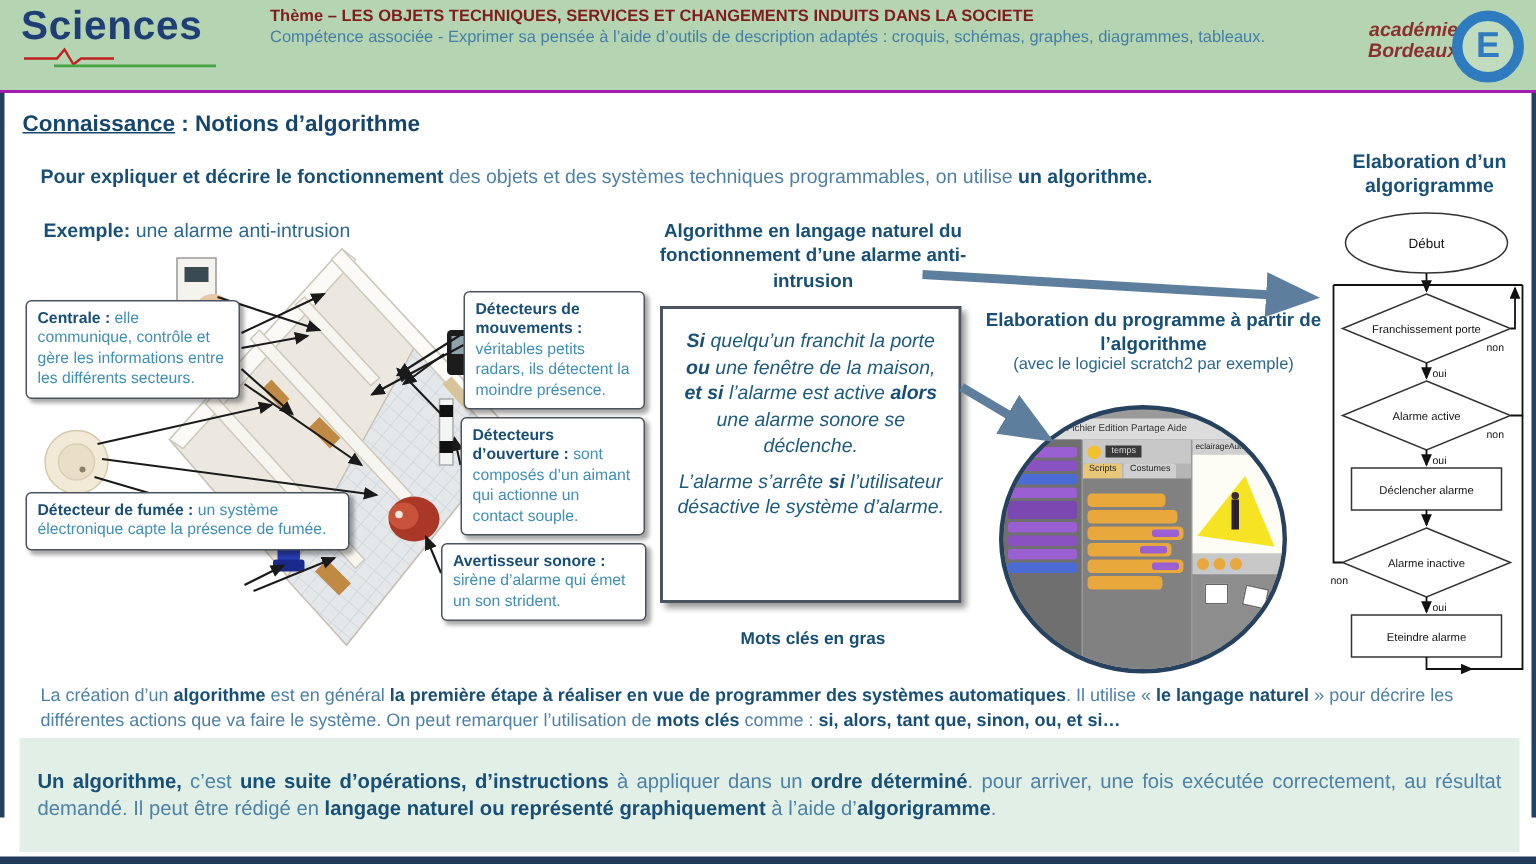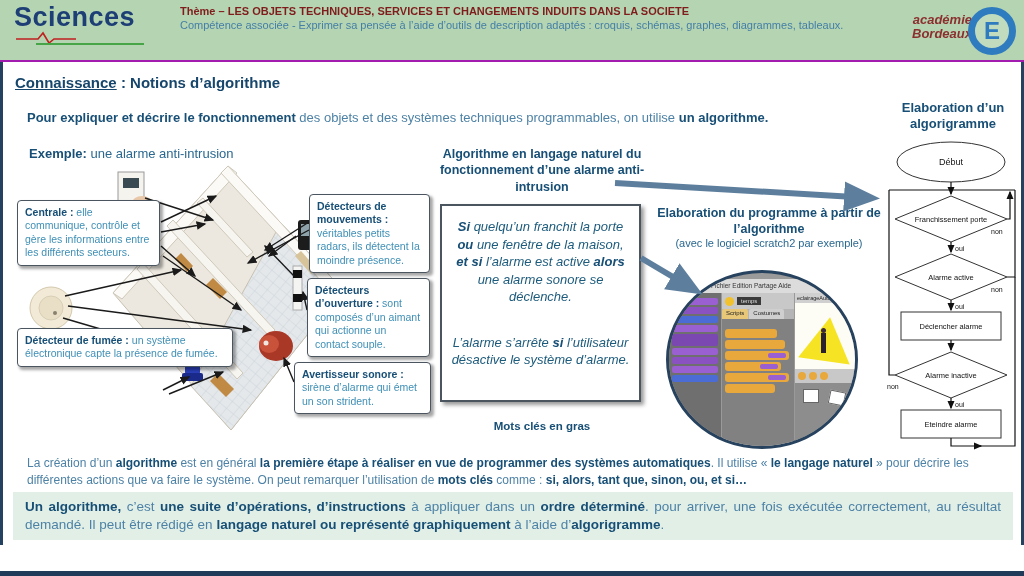--- a/index.html
+++ b/index.html
@@ -39,21 +39,21 @@
         box-shadow:2.5px 2.5px 3px rgba(0,0,0,.35); padding:5px 7px; font-size:10.5px;
         line-height:1.28; color:#3f8fb6; }
   .co-title { font-weight:700; color:#174f76; }
 
   
   .nat-head { position:absolute; left:420px; top:84px; width:238px; text-align:center;
               font-size:12.5px; font-weight:700; color:#174f76; line-height:1.3; }
   .nat-box { position:absolute; left:437px; top:142px; width:201px; height:198px; background:#fff;
              border:2px solid #4a5560; box-shadow:3px 3px 4px rgba(0,0,0,.4); padding:12px 8px;
              font-size:13px; font-style:italic; color:#1d5b7c; text-align:center; line-height:1.35; }
-  .nat-box p + p { margin-top:28px; }
+  .nat-box p + p { margin-top:6px; }
   .nat-box .b { color:#174f76; }
   .mots { position:absolute; left:420px; top:358px; width:238px; text-align:center;
           font-size:11.5px; font-weight:700; color:#174f76; }
 
   
   .prog-head { position:absolute; left:646px; top:144px; width:240px; text-align:center; line-height:1.25; }
   .prog-head .t { font-size:12.5px; font-weight:700; color:#174f76; }
   .prog-head .s { font-size:11px; color:#2a6890; }
   .scratch { position:absolute; left:663px; top:208px; width:192px; height:179px; border-radius:50%;
              border:3px solid #26425e; background:#9a9a9a; overflow:hidden; }
@@ -88,21 +88,21 @@
   .algo-head { position:absolute; left:884px; top:38px; width:132px; text-align:center;
                font-size:13px; font-weight:700; color:#174f76; line-height:1.25; }
   .flow { position:absolute; left:882px; top:76px; }
   .flow text { font-family:"Liberation Sans", sans-serif; fill:#111; }
   .flow .nd { fill:#fff; stroke:#333; stroke-width:1; }
   .flow .ln { stroke:#111; stroke-width:1.2; fill:none; }
 
   
   .para1 { position:absolute; left:24px; top:393px; width:968px; font-size:12px; line-height:1.4;
            color:#4d82a6; }
-  .para2 { position:absolute; left:10px; top:430px; width:1000px; background:#e1efe6; padding:6px 12px;
+  .para2 { position:absolute; left:10px; top:430px; width:1000px; background:#e1efe6; padding:20px 12px;
            font-size:13.5px; line-height:1.35; color:#4d82a6; text-align:justify; }
 
   
   .ftr { position:absolute; left:0; top:545px; width:1024px; height:26px; background:#b5d5b2;
          display:flex; align-items:center; justify-content:space-between; padding:0 14px;
          font-size:13px; color:#1d5b7c; }
   .ftr .right { font-weight:700; color:#174f76; }
   .navy-strip { position:absolute; left:0; top:571px; width:1024px; height:5px; background:#203a5a; }
 
   .overlay { position:absolute; left:0; top:0; width:1024px; height:483px; pointer-events:none; }

